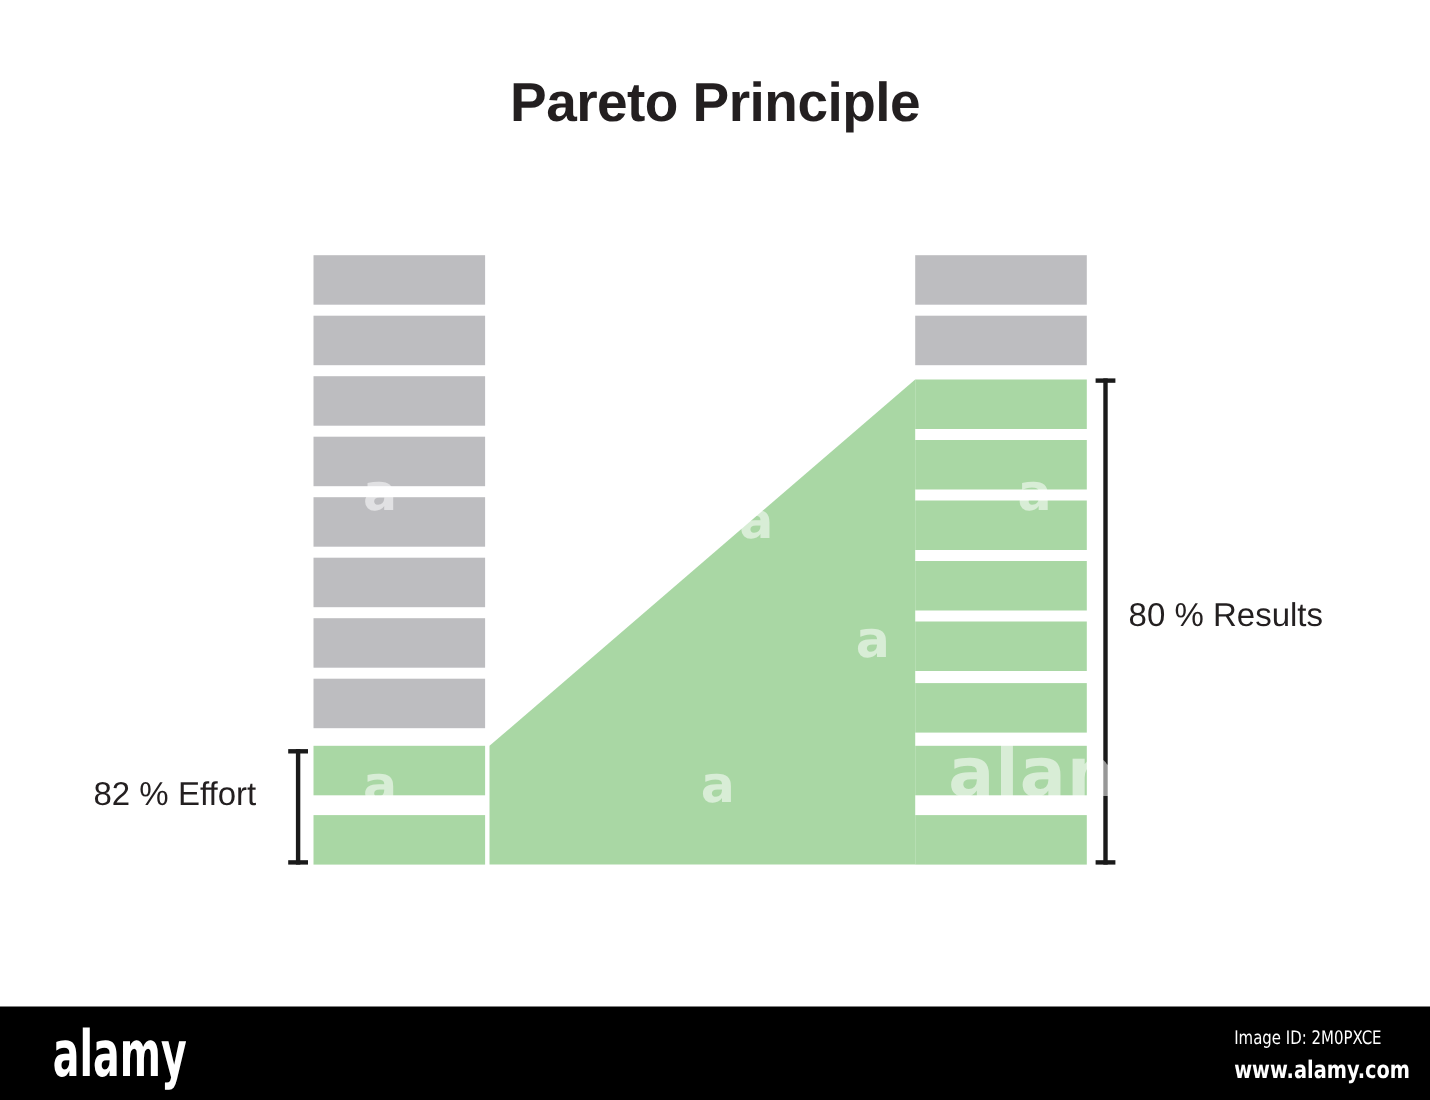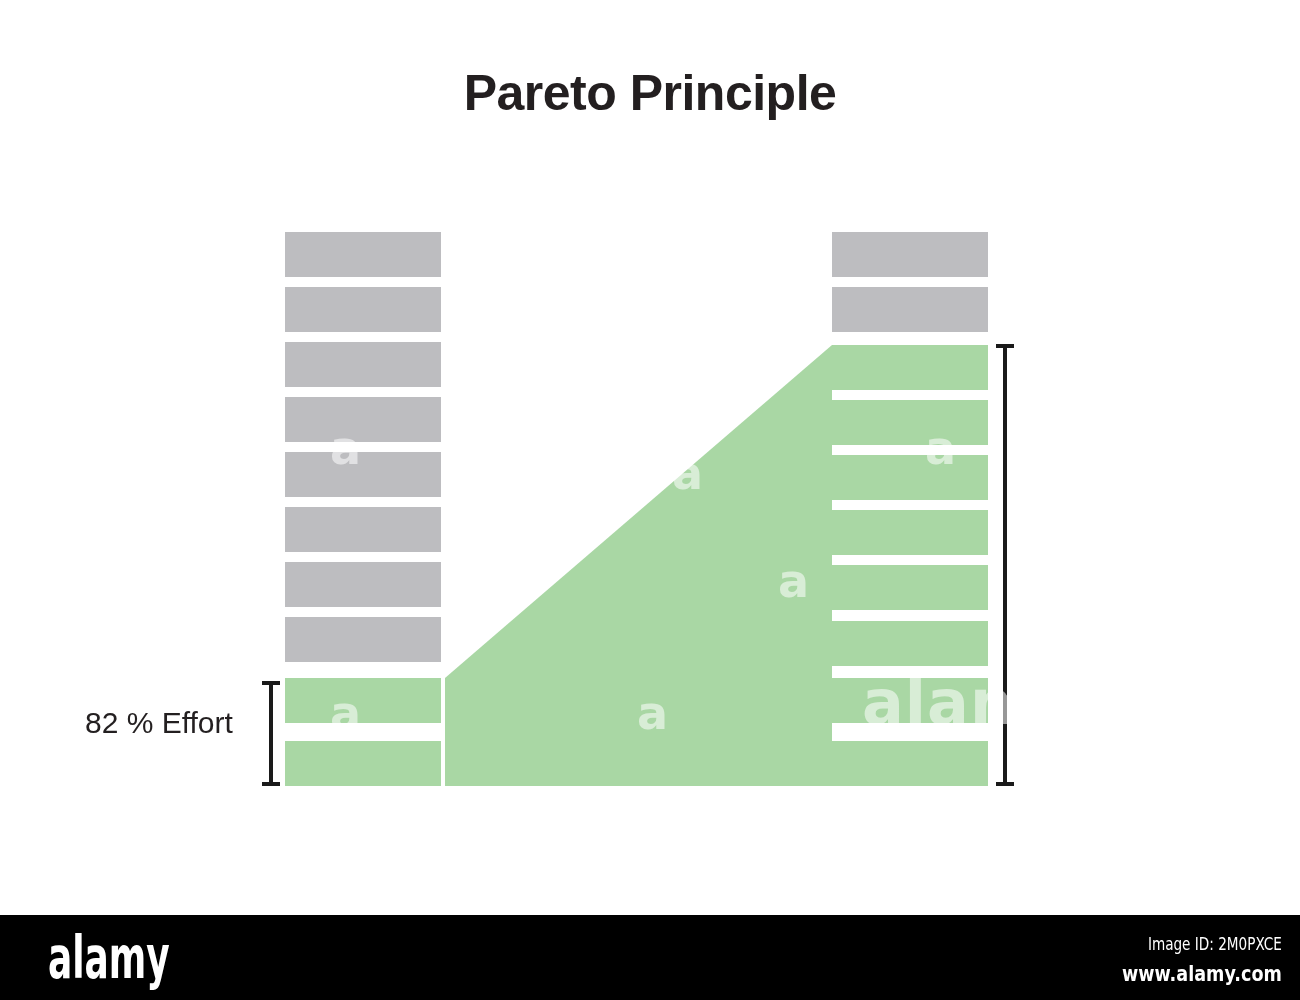--- a/index.html
+++ b/index.html
@@ -135,21 +135,20 @@
     color: #ffffff;
     transform: scaleX(0.62);
     transform-origin: left top;
     letter-spacing: 0px;
     line-height: 1;
   }
   #footer-right {
     position: absolute;
     right: 18px;
     top: 18px;
-    text-align: right;
     color: #ffffff;
   }
   #image-id {
     font-family: "DejaVu Sans", sans-serif;
     font-size: 17px;
     transform: scaleX(0.80);
     transform-origin: right top;
     line-height: 1.35;
     white-space: nowrap;
   }
@@ -208,20 +207,21 @@
       <div class="stem"></div>
       <div class="cap bot"></div>
     </div>
     <div class="axis-label" id="label-effort">82 % Effort</div>
 
     <div class="caliper" id="caliper-results">
       <div class="cap top"></div>
       <div class="stem"></div>
       <div class="cap bot"></div>
     </div>
+    <div class="axis-label" id="label-results">80 % Results</div>
 
     <div class="wm" id="wm-1">a</div>
     <div class="wm" id="wm-2">a</div>
     <div class="wm" id="wm-3">a</div>
     <div class="wm" id="wm-4">a</div>
     <div class="wm" id="wm-5">a</div>
     <div class="wm" id="wm-6">a</div>
     <div class="wm" id="wm-7">alamy</div>
 
   </div>

